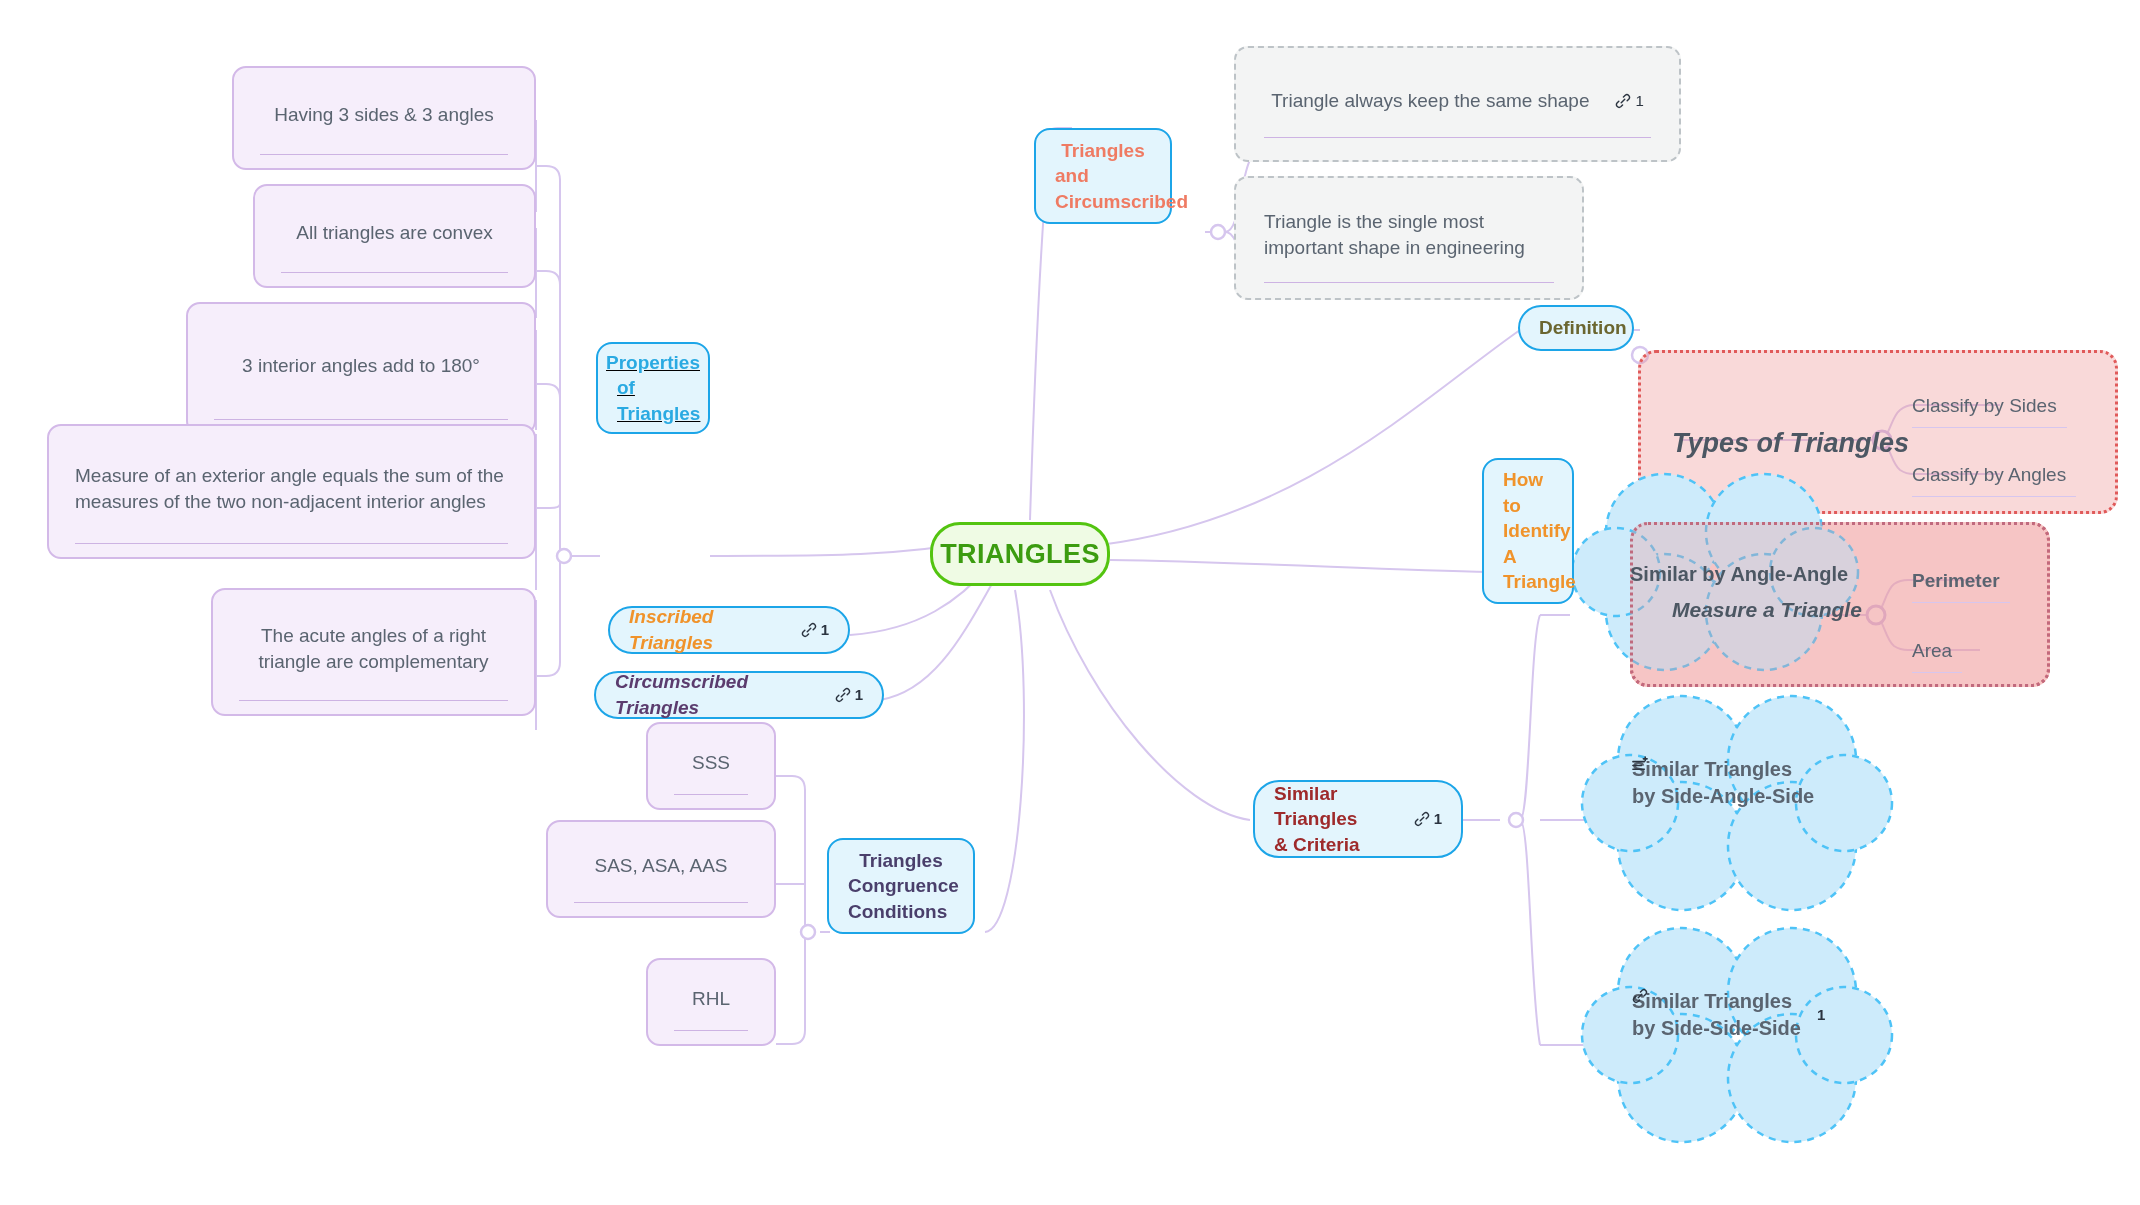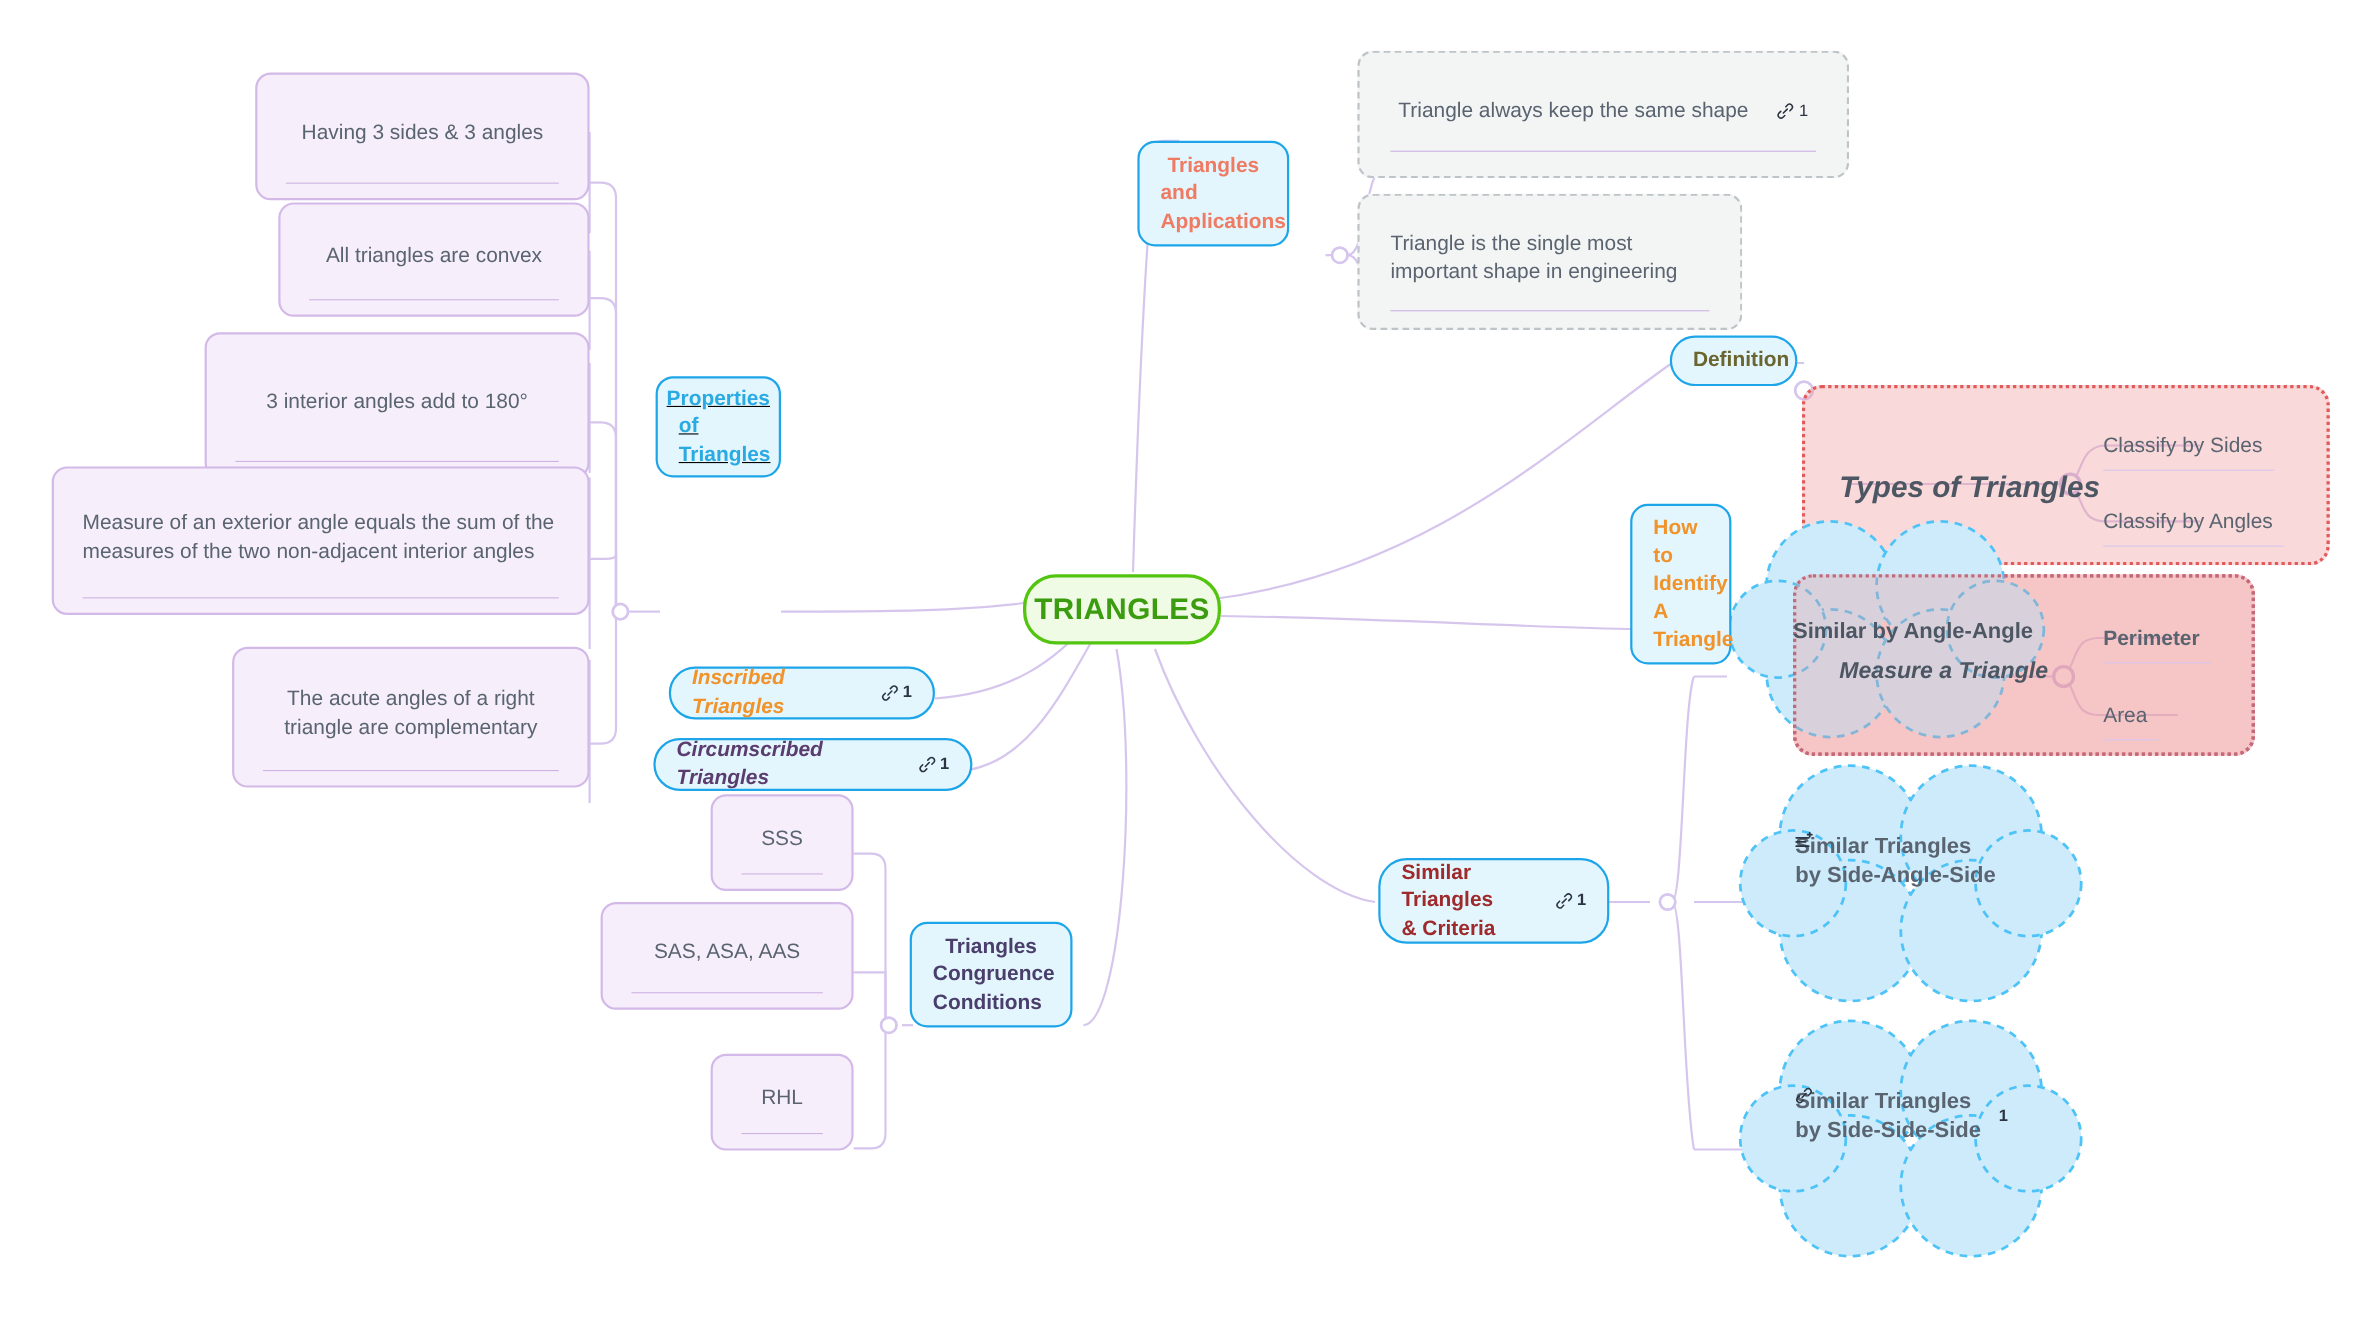--- a/index.html
+++ b/index.html
@@ -329,21 +329,21 @@
   <div class="node" id="root-node" style="left:930px; top:522px; width:180px; height:64px;">
     <span>TRIANGLES</span>
   </div>
 
   <div class="node pillblue" style="left:596px; top:342px; width:114px; height:92px;text-decoration:underline;">
     <span class="c-blue">Properties</span>
     <span class="c-blue" style="align-self:flex-start;">of</span>
     <span class="c-blue" style="align-self:flex-start;">Triangles</span>
   </div>
 
-  <div class="node lav center" style="left:232px; top:66px; width:304px; height:116px;">
+  <div class="node lav center" style="left:232px; top:66px; width:304px; height:104px;">
     <span class="txt">Having 3 sides &amp; 3 angles</span>
     <span class="rule"></span>
   </div>
 
   <div class="node lav center" style="left:253px; top:184px; width:283px; height:104px;">
     <span class="txt">All triangles are convex</span>
     <span class="rule"></span>
   </div>
 
   <div class="node lav center" style="left:186px; top:302px; width:350px; height:133px;">
@@ -406,21 +406,21 @@
   </div>
 
   <div class="node lav center" style="left:646px; top:958px; width:130px; height:88px;">
     <span class="txt">RHL</span>
     <span class="rule"></span>
   </div>
 
   <div class="node pillblue" style="left:1034px; top:128px; width:138px; height:96px;">
     <span class="c-salmon">Triangles</span>
     <span class="c-salmon" style="align-self:flex-start;">and</span>
-    <span class="c-salmon" style="align-self:flex-start;">Applications</span>
+    <span class="c-salmon" style="align-self:flex-start;">Circumscribed</span>
   </div>
 
   <div class="node dashgray" style="left:1234px; top:46px; width:447px; height:116px; flex-direction:row; align-items:center; justify-content:center; gap:26px;">
     <span>Triangle always keep the same shape</span>
     <span class="badge">
       <svg width="16" height="16" viewBox="0 0 18 18" xmlns="http://www.w3.org/2000/svg">
         <g stroke="#2b3440" stroke-width="1.6" fill="none" stroke-linecap="round">
           <path d="M7 11 L11 7"></path>
           <path d="M9.5 4.5 L11.5 2.5 a3 3 0 0 1 4.2 4.2 L13.7 8.7"></path>
           <path d="M8.5 13.5 L6.5 15.5 a3 3 0 0 1 -4.2 -4.2 L4.3 9.3"></path>

